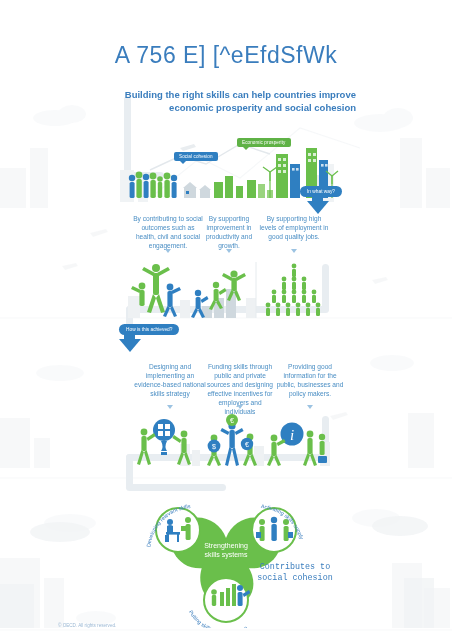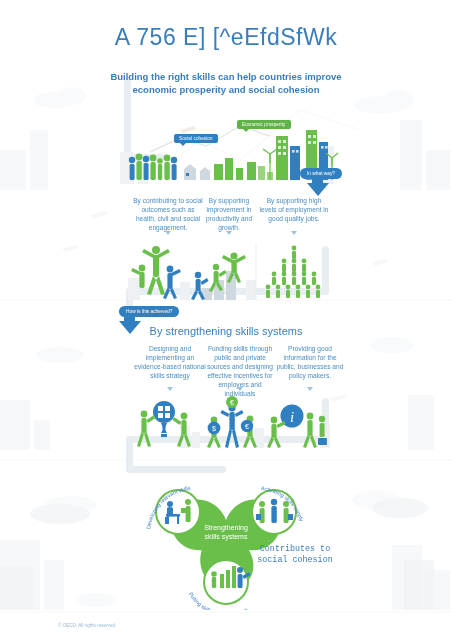--- a/index.html
+++ b/index.html
@@ -4,39 +4,39 @@
 <style>
   html,body{margin:0;padding:0;}
   body{
     width:452px;height:640px;
     background:#ffffff;
     font-family:"Liberation Sans", sans-serif;
     position:relative;
     overflow:hidden;
     color:#3a7dbd;
   }
-  .canvas{position:absolute;inset:0;}
+  .canvas{position:absolute;inset:0;margin-top:18px;}
 
   
   .bg-layer{position:absolute;inset:0;z-index:0;opacity:.5;}
 
   
   .title{
     position:absolute;top:24px;left:0;right:0;
     text-align:center;
     font-size:23px;
     letter-spacing:.5px;
     color:#3a7dbd;
     font-weight:400;
     z-index:6;
   }
 
   .subtitle{
     position:absolute;top:70px;left:96px;width:260px;
-    text-align:center;
+    text-align:right;
     font-size:9.5px;line-height:13px;
     color:#3a7dbd;font-weight:bold;
     z-index:6;
   }
 
   
   .pipe{position:absolute;background:#e8edf1;z-index:1;}
   .pipe-round{border-radius:14px;}
 
   
@@ -375,21 +375,20 @@
   </svg>
 
   <div class="pipe pipe-round" style="left:322px;top:246px;width:7px;height:48px;"></div>
   <div class="pipe pipe-round" style="left:126px;top:288px;width:203px;height:7px;"></div>
   <div class="pipe pipe-round" style="left:126px;top:288px;width:7px;height:24px;"></div>
 
   <div class="qbadge" style="left:119px;top:306px;">How is this achieved?</div>
   <div class="arrow-stem" style="left:124px;top:314px;width:11px;height:8px;"></div>
   <div class="arrow-down" style="left:119px;top:321px;"></div>
 
-  <div class="section-head" style="top:325px;">By strengthening skills systems</div>
 
   <div class="coltext" style="left:134px;top:344px;width:72px;">Designing and implementing an evidence-based national skills strategy</div>
   <div class="coltext" style="left:204px;top:344px;width:72px;">Funding skills through public and private sources and designing effective incentives for employers and individuals</div>
   <div class="coltext" style="left:274px;top:344px;width:72px;">Providing good information for the public, businesses and policy makers.</div>
 
   <div class="caret" style="left:167px;top:387px;"></div>
   <div class="caret" style="left:237px;top:387px;"></div>
   <div class="caret" style="left:307px;top:387px;"></div>
 
   <svg class="scene" style="left:128px;top:392px;" width="205" height="56" viewBox="0 0 205 56">

